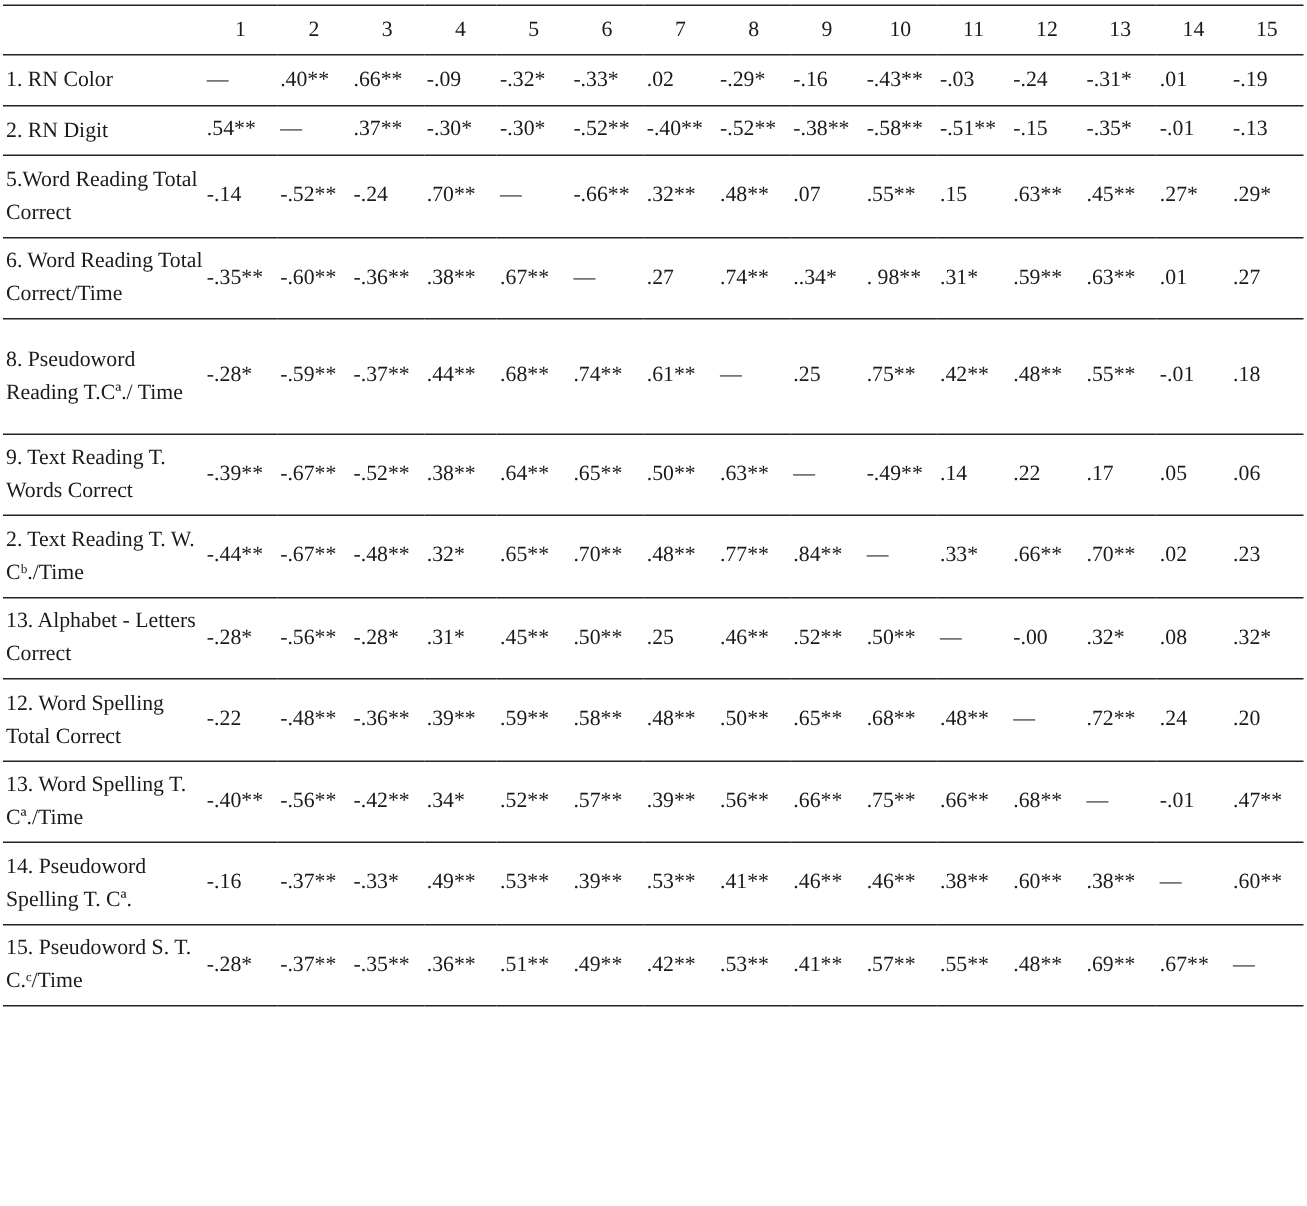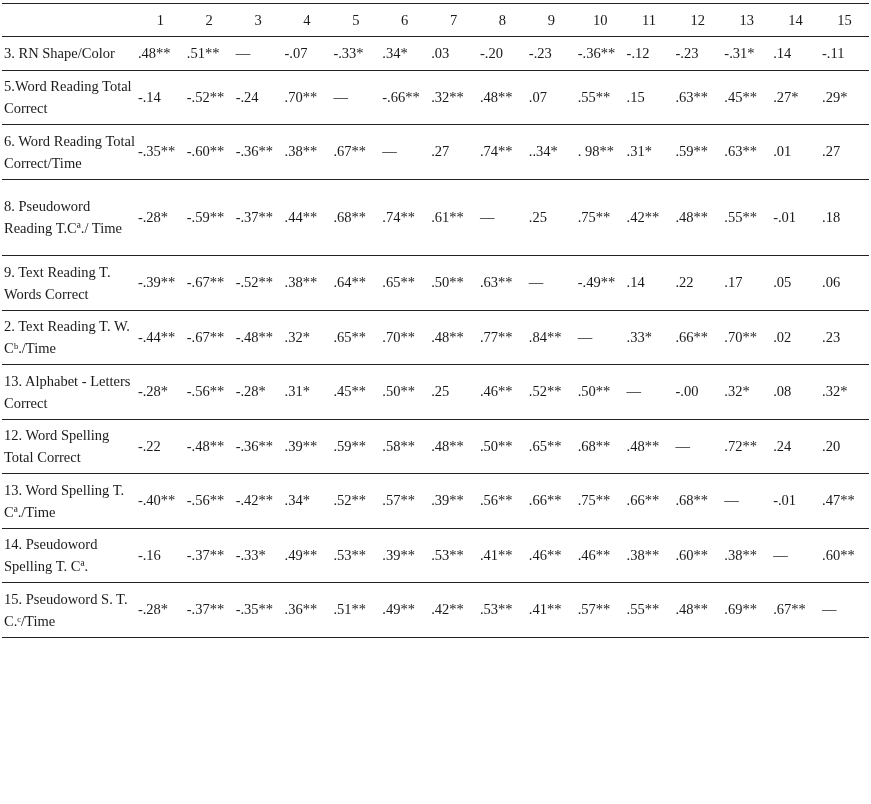--- a/index.html
+++ b/index.html
@@ -54,36 +54,54 @@
         <th>10</th>
         <th>11</th>
         <th>12</th>
         <th>13</th>
         <th>14</th>
         <th>15</th>
       </tr>
   </thead>
   <tbody id="table-body">
       <tr class="h1">
-        <td class="label">3. RN Shape/Color</td>
-        <td class="val">.48**</td>
-        <td class="val">.51**</td>
-        <td class="val">—</td>
-        <td class="val">-.07</td>
+        <td class="label">1. RN Color</td>
+        <td class="val">—</td>
+        <td class="val">.40**</td>
+        <td class="val">.66**</td>
+        <td class="val">-.09</td>
+        <td class="val">-.32*</td>
         <td class="val">-.33*</td>
-        <td class="val">.34*</td>
-        <td class="val">.03</td>
-        <td class="val">-.20</td>
-        <td class="val">-.23</td>
-        <td class="val">-.36**</td>
-        <td class="val">-.12</td>
-        <td class="val">-.23</td>
+        <td class="val">.02</td>
+        <td class="val">-.29*</td>
+        <td class="val">-.16</td>
+        <td class="val">-.43**</td>
+        <td class="val">-.03</td>
+        <td class="val">-.24</td>
         <td class="val">-.31*</td>
-        <td class="val">.14</td>
-        <td class="val">-.11</td>
+        <td class="val">.01</td>
+        <td class="val">-.19</td>
+      </tr>
+      <tr class="h1">
+        <td class="label">2. RN Digit</td>
+        <td class="val">.54**</td>
+        <td class="val">—</td>
+        <td class="val">.37**</td>
+        <td class="val">-.30*</td>
+        <td class="val">-.30*</td>
+        <td class="val">-.52**</td>
+        <td class="val">-.40**</td>
+        <td class="val">-.52**</td>
+        <td class="val">-.38**</td>
+        <td class="val">-.58**</td>
+        <td class="val">-.51**</td>
+        <td class="val">-.15</td>
+        <td class="val">-.35*</td>
+        <td class="val">-.01</td>
+        <td class="val">-.13</td>
       </tr>
       <tr class="h2">
         <td class="label">5.Word Reading Total Correct</td>
         <td class="val">-.14</td>
         <td class="val">-.52**</td>
         <td class="val">-.24</td>
         <td class="val">.70**</td>
         <td class="val">—</td>
         <td class="val">-.66**</td>
         <td class="val">.32**</td>

